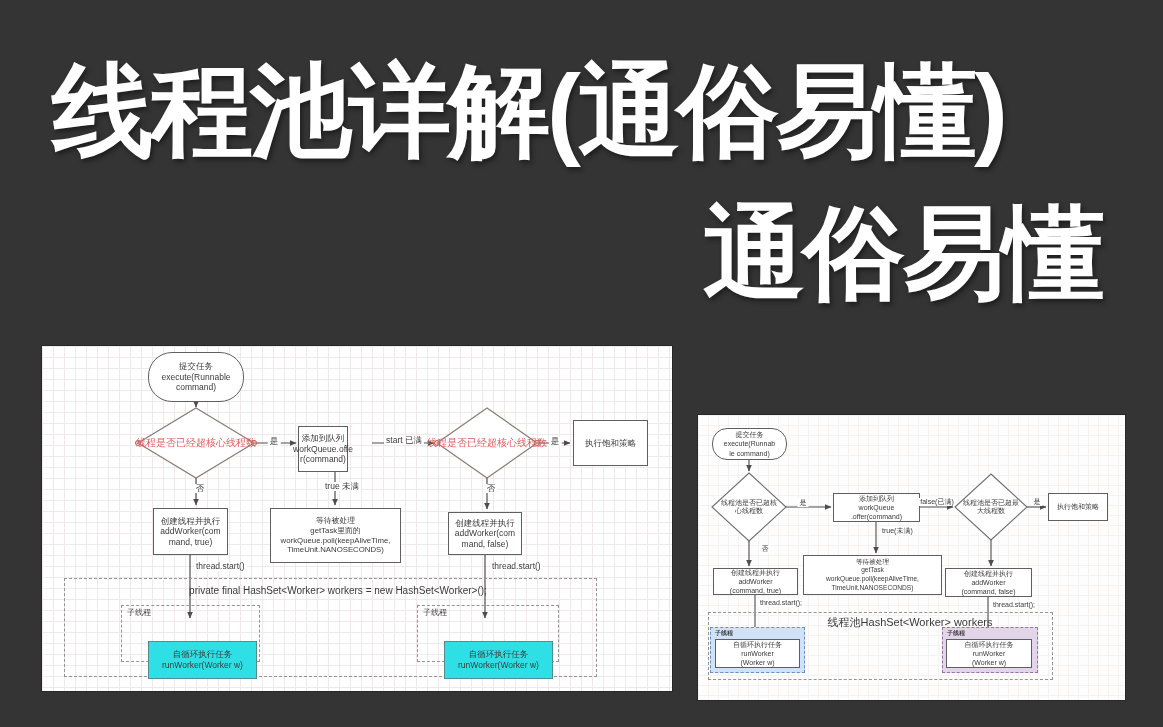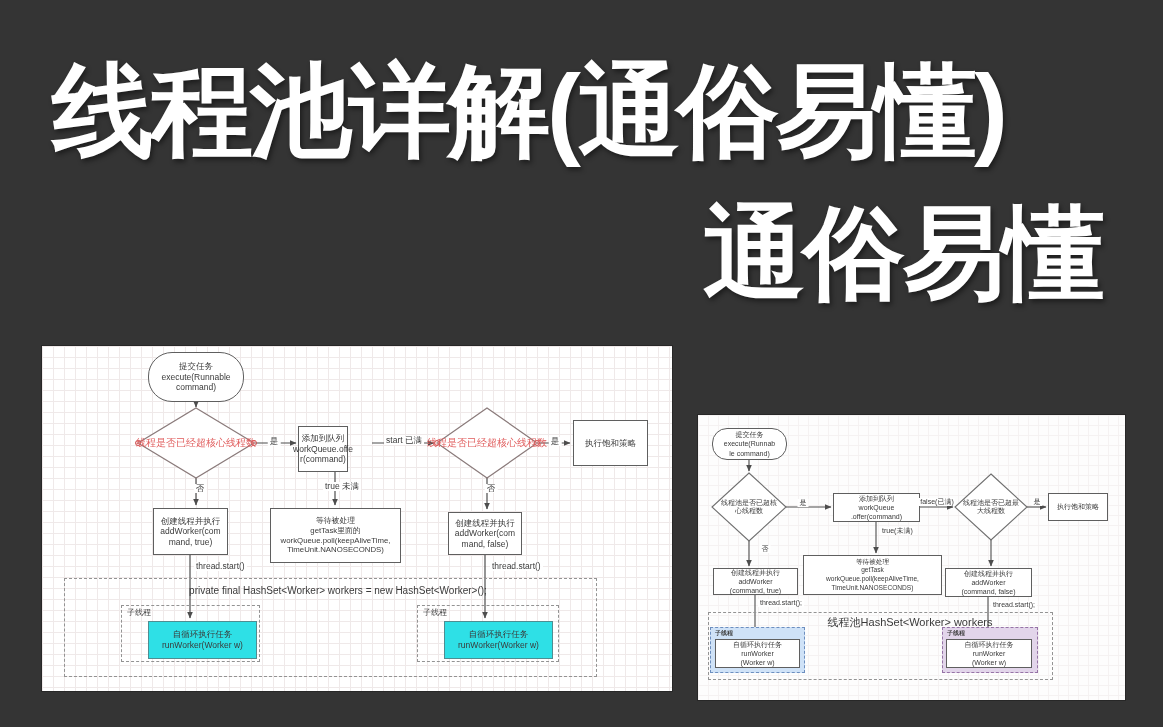--- a/index.html
+++ b/index.html
@@ -36,21 +36,21 @@
     text-align:center;white-space:pre-line;color:#3a3a3a;box-sizing:border-box;
   }
   .node{background:#fff;border:1px solid var(--node-border,#5f5f5f);line-height:1.25;}
   .round{border-radius:24px;}
   .round-sm{border-radius:15px;}
   .dtext{line-height:1.2;}
   .left-panel .dtext{color:var(--red-text,#e05c5c);white-space:nowrap;}
   .dashed{position:absolute;border:1px dashed #939393;box-sizing:border-box;}
   .blue-box{background:var(--blue-fill,#cfe2f7);border:1.5px dashed var(--blue-border,#6c8ebf);}
   .purple-box{background:var(--purple-fill,#e2d5ea);border:1.5px dashed var(--purple-border,#9673a6);}
-  .cyan{background:var(--cyan,#2ee0e6);border:1px solid #4f8d91;}
+  .cyan{background:var(--cyan,#2ee0e6);border:1px solid #4f8d91;margin-top:20px;}
   .inner{background:#fff;border:1px solid var(--node-border,#5f5f5f);line-height:1.3;}
   .lbl{position:absolute;background:#fff;padding:0 2px;color:#3a3a3a;white-space:nowrap;line-height:1.1;}
   .ctr{transform:translateX(-50%);}
   .sub-title{position:absolute;color:#3a3a3a;}
   
   .left-panel .node{font-size:8.5px;}
   .left-panel .dtext{font-size:10px;}
   .left-panel .lbl{font-size:8.5px;}
   .left-panel .f-sm{font-size:7.8px;}
   .right-panel .node{font-size:7px;line-height:1.3;}

